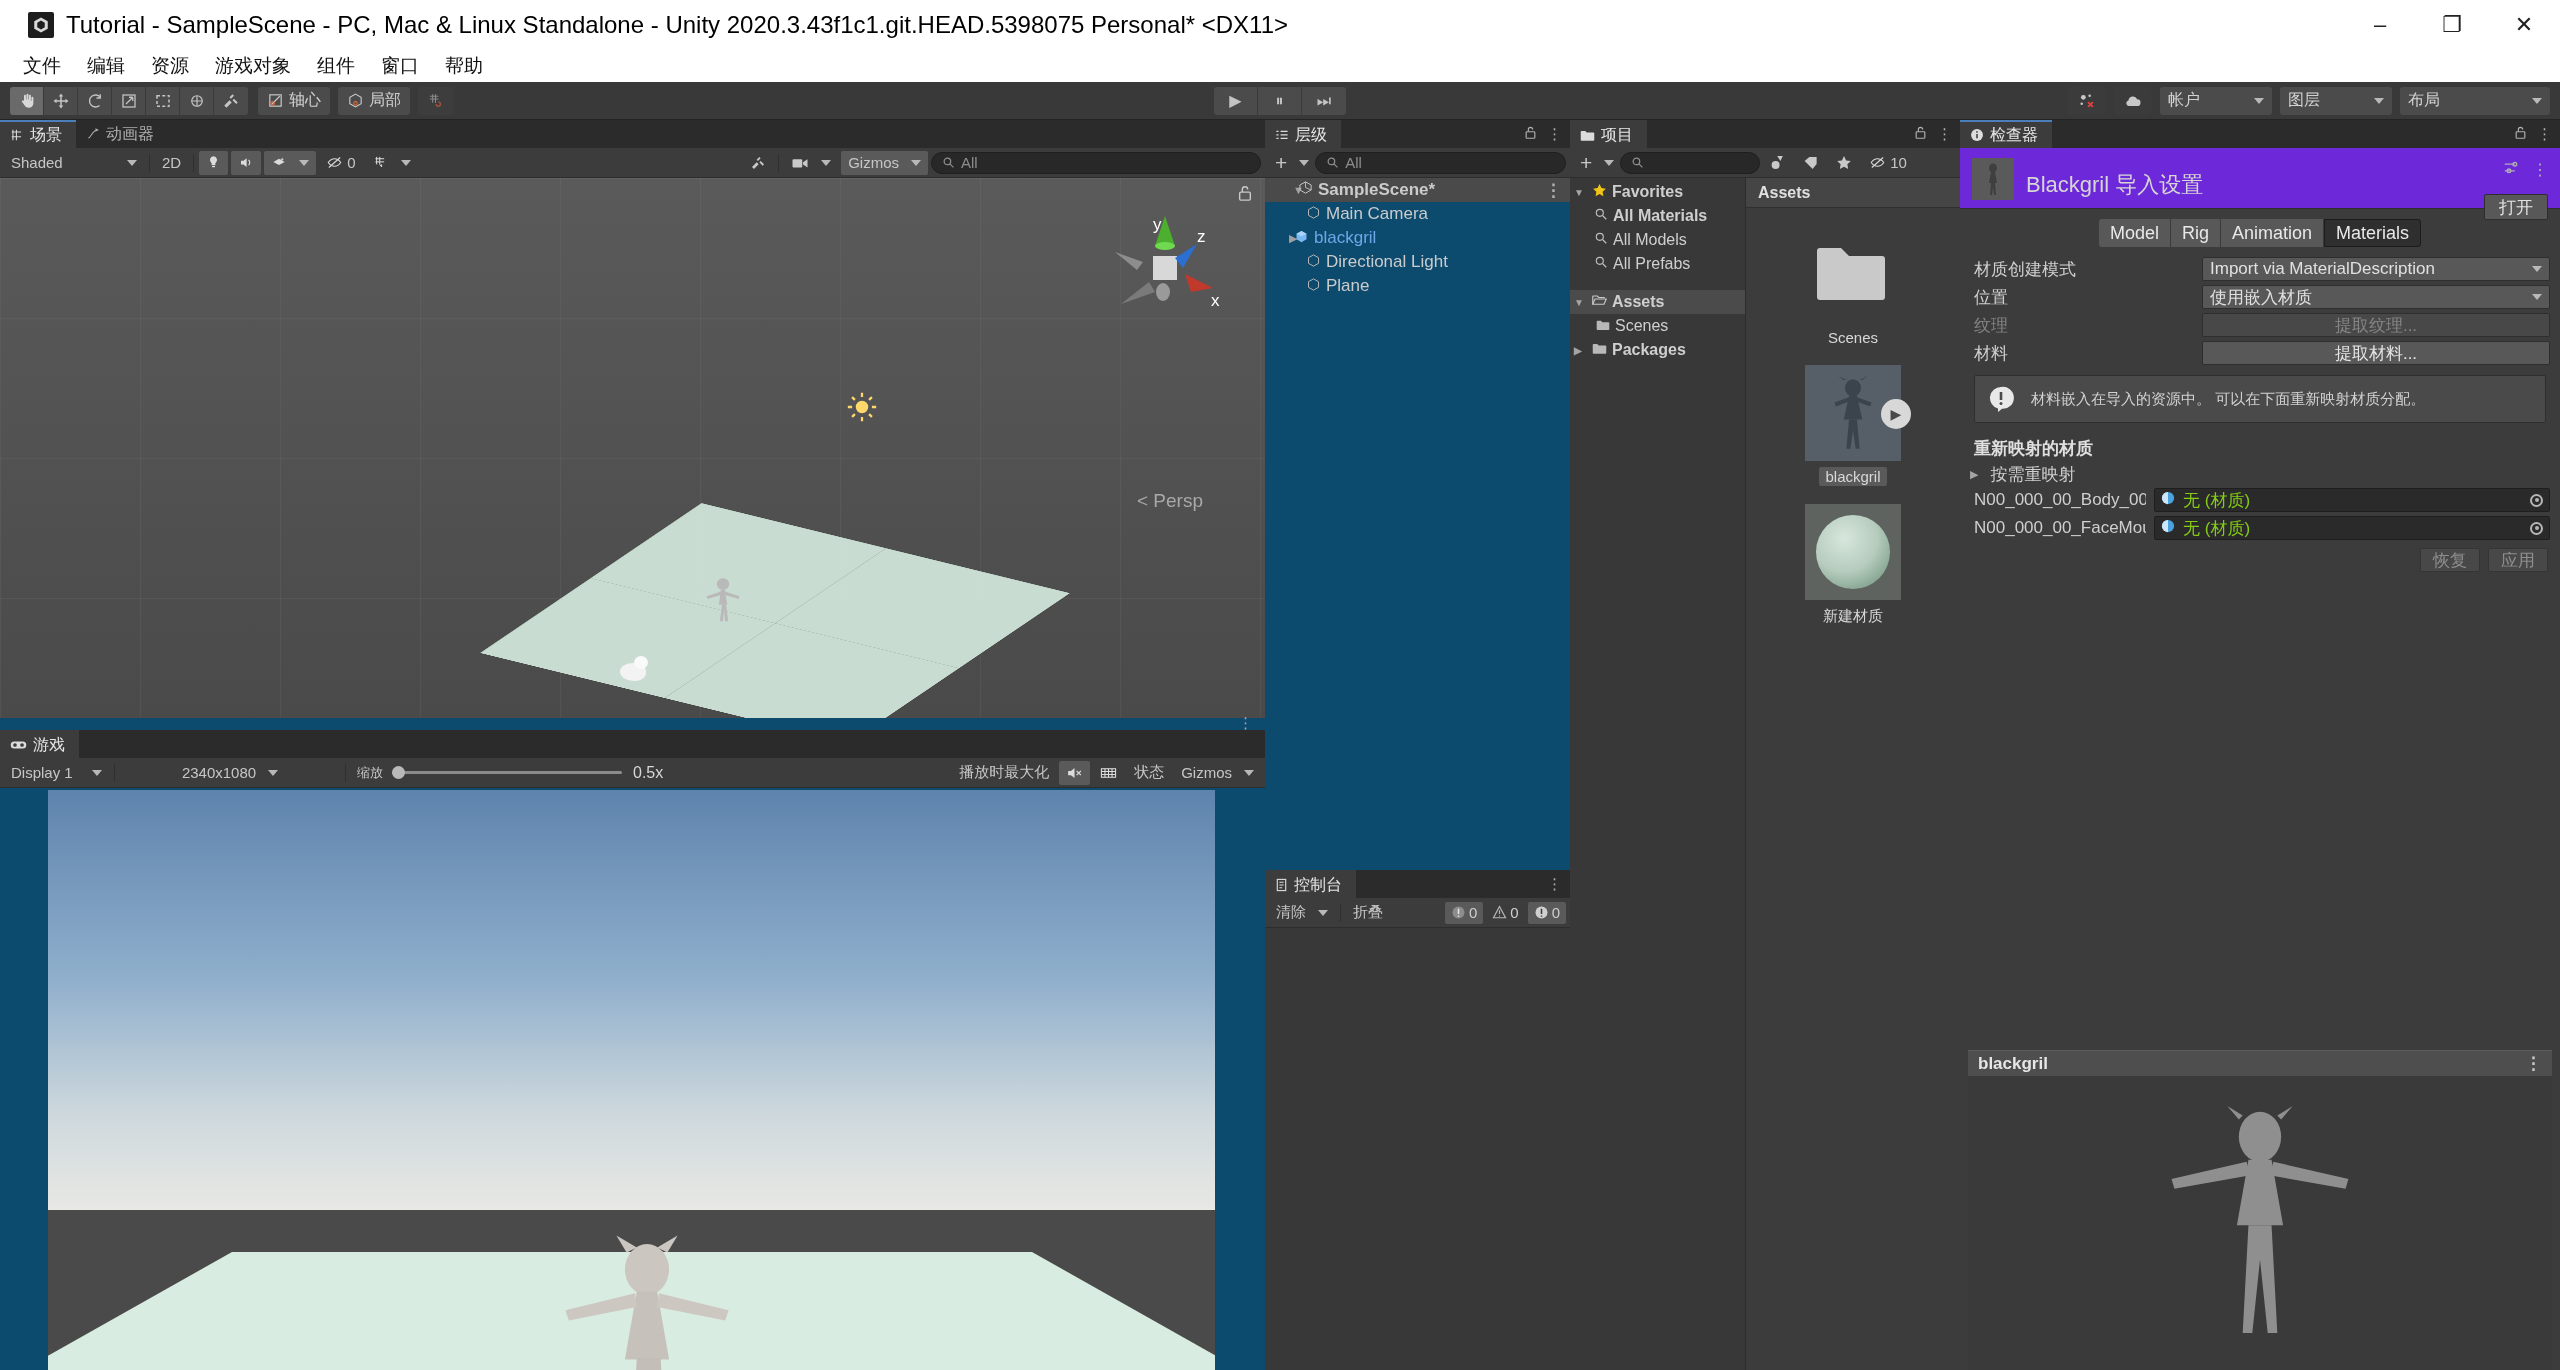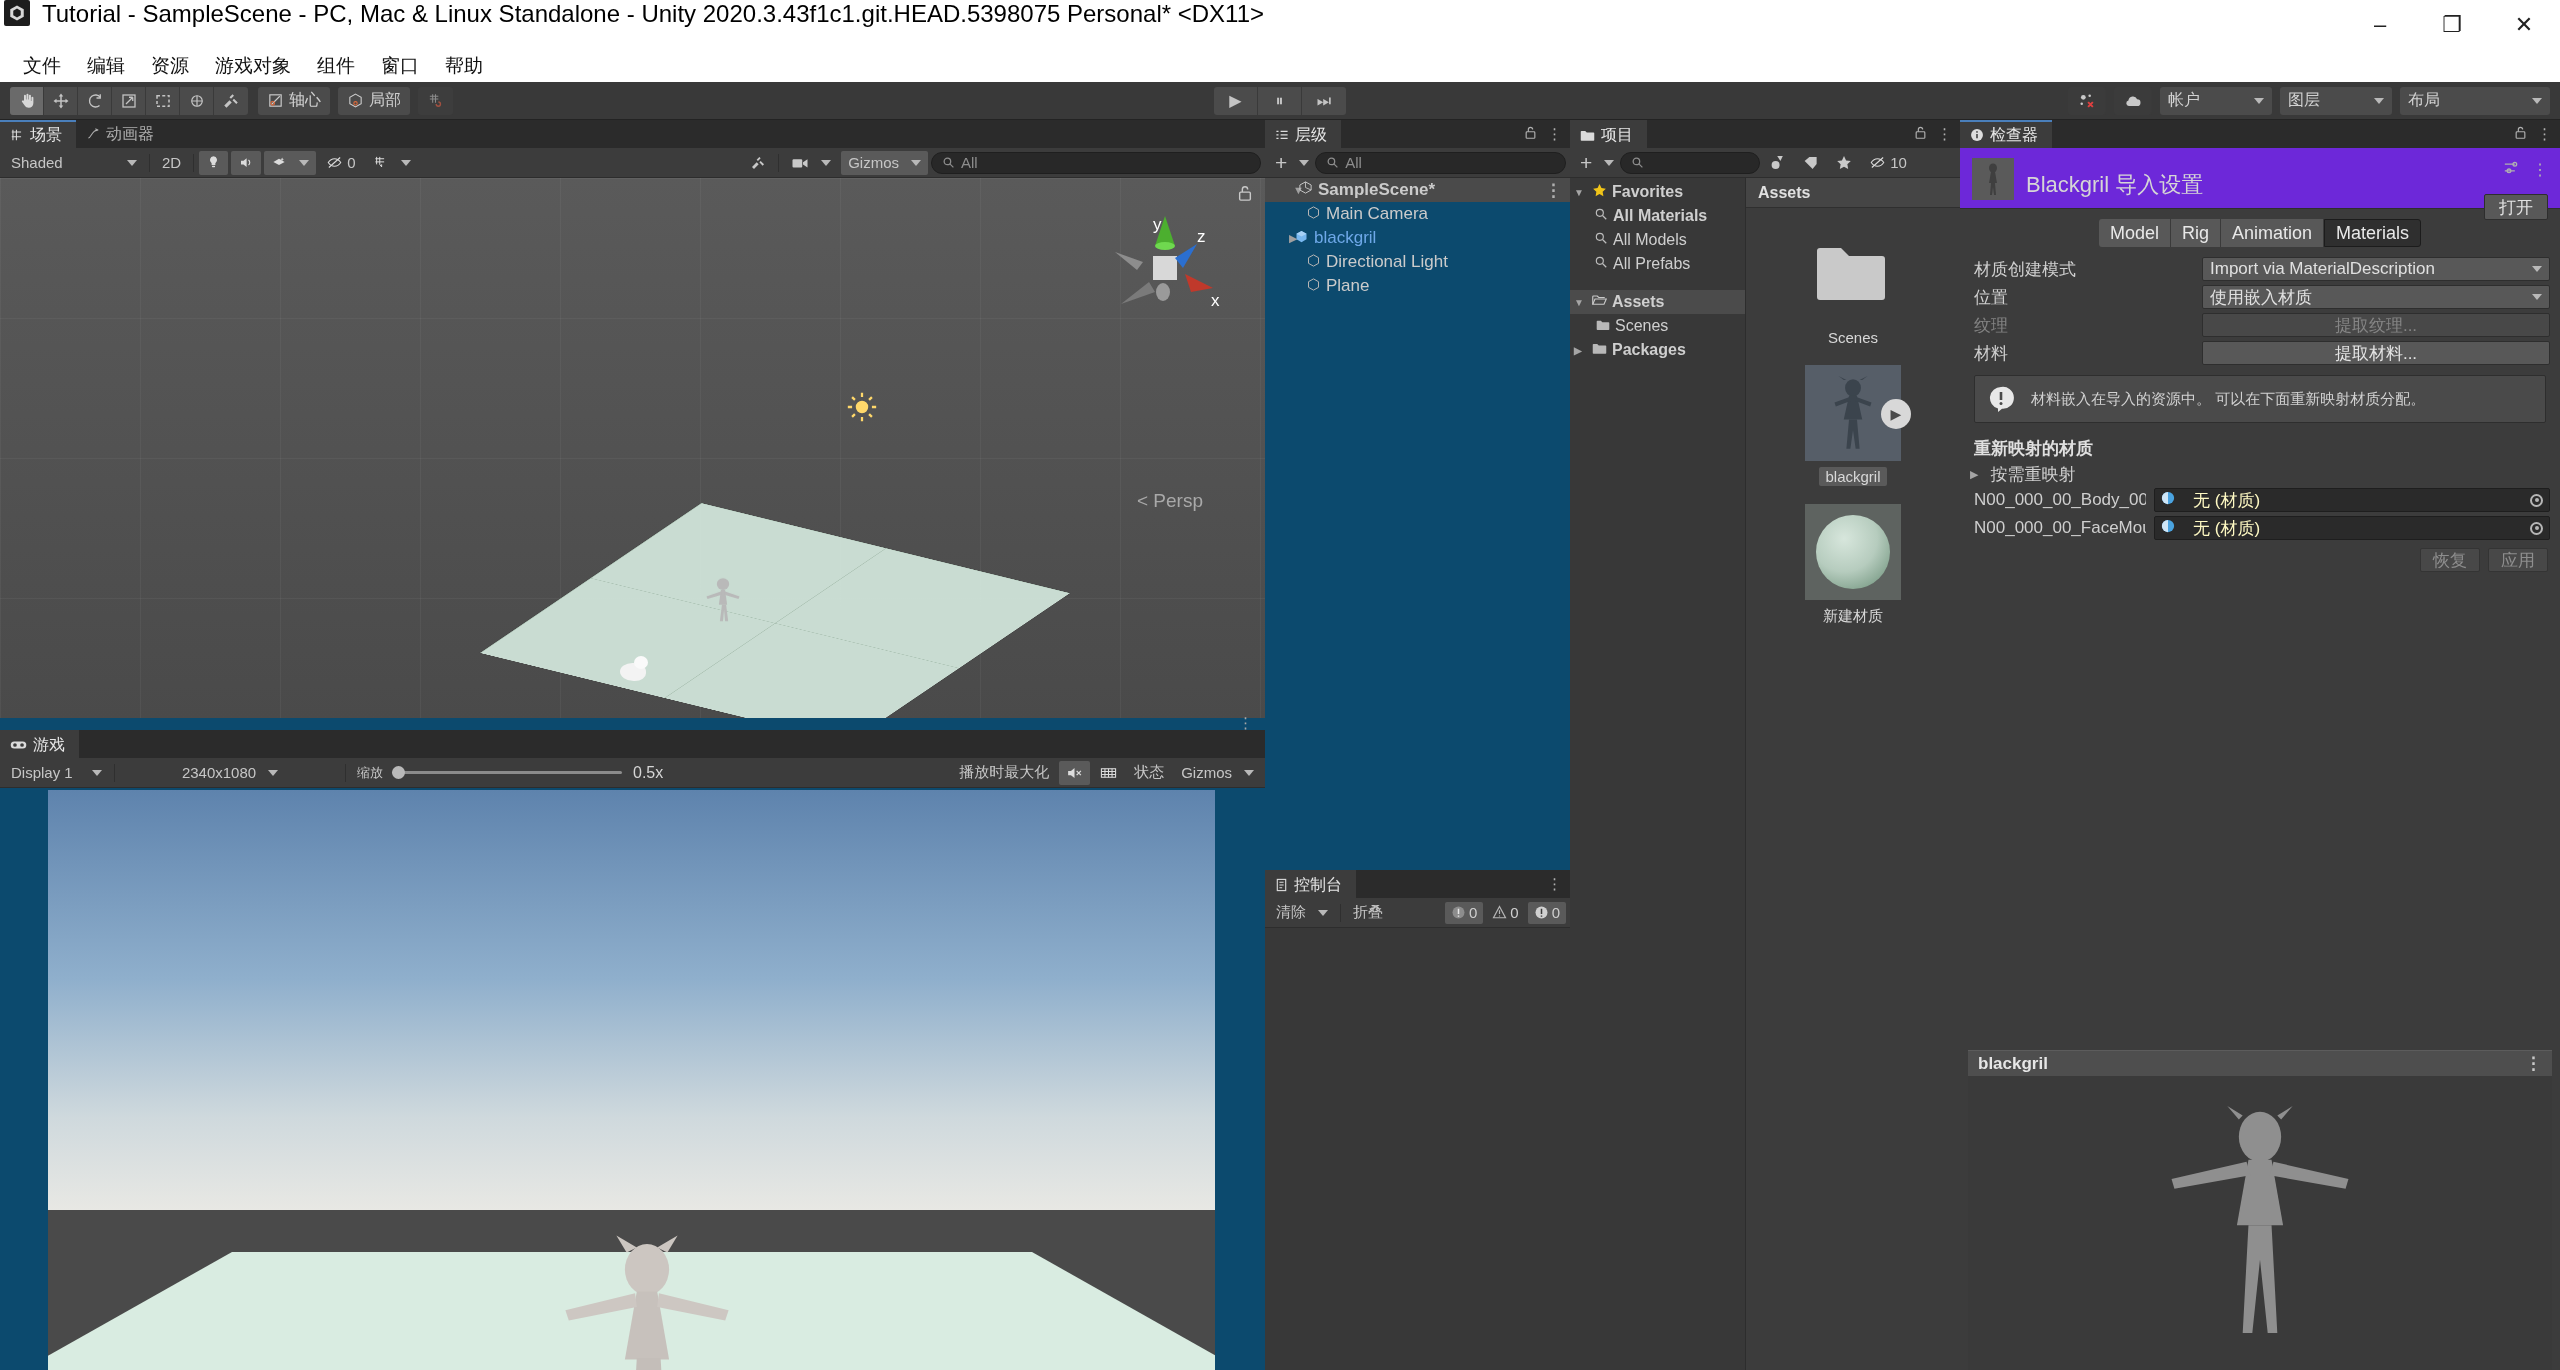--- a/index.html
+++ b/index.html
@@ -8,21 +8,21 @@
     background: #3c3c3c;
     font-family: "Liberation Sans", sans-serif;
     overflow: hidden;
     -webkit-font-smoothing: antialiased;
   }
   body { position: relative; }
 
   
   .titlebar {
     height: 50px; background: #ffffff; color: #000;
-    display: flex; align-items: flex-start; padding-left: 4px;
+    display: flex; align-items: center; padding-left: 28px;
     font-size: 24px; position: relative;
   }
   .title-appicon {
     width: 26px; height: 26px; background: #1d1d1d; color:#cfcfcf;
     display:flex; align-items:center; justify-content:center;
     font-size: 16px; margin-right: 12px; border-radius:2px;
   }
   .win-ctrls { position:absolute; right:0; top:0; height:50px; display:flex; }
   .win-btn { width:72px; height:50px; display:flex; align-items:center;
              justify-content:center; font-size:22px; color:#222; }
@@ -182,21 +182,21 @@
   .flabel { width:220px; font-size:17px; color:#cfcfcf; flex-shrink:0; }
   .flabel.dim { color:#838383; }
   .flabel.clip { overflow:hidden; white-space:nowrap; }
   .fdrop { flex:1; height:24px; background:#585858; border:1px solid #2e2e2e; border-radius:2px;
            display:flex; align-items:center; justify-content:space-between; padding:0 7px;
            color:#e0e0e0; font-size:17px; }
   .fbtn { flex:1; height:24px; background:#585858; border:1px solid #2e2e2e; border-radius:2px;
           display:flex; align-items:center; justify-content:center; color:#e4e4e4; font-size:17px; }
   .fbtn.dim { background:#484848; color:#858585; }
   .objfield { flex:1; height:24px; background:#2a2a2a; border:1px solid #1e1e1e; border-radius:2px;
-              display:flex; align-items:center; padding:0 6px; color:#fef9c3; font-size:17px; gap:18px; }
+              display:flex; align-items:center; padding:0 6px; color:#84cc16; font-size:17px; gap:8px; }
   .help-box { margin:8px 14px; background:#4a4a4a; border:1px solid #2e2e2e; border-radius:2px;
               display:flex; align-items:center; gap:16px; padding:9px 12px; }
   .help-icon { width:28px; height:28px; flex-shrink:0; }
   .help-text { font-size:15px; color:#d2d2d2; line-height:1.35; }
   .sect-title { font-size:17px; font-weight:bold; color:#e0e0e0; padding:6px 0 2px 14px; }
   .apply-row { display:flex; justify-content:flex-end; gap:8px; padding:6px 12px; }
   .applybtn { height:24px; padding:0 12px; background:#484848; color:#8e8e8e; font-size:17px;
               border:1px solid #343434; border-radius:2px; display:flex; align-items:center; }
 
   .preview-head { position:absolute; left:8px; right:8px; top:930px; height:26px; background:#4e4e4e;

